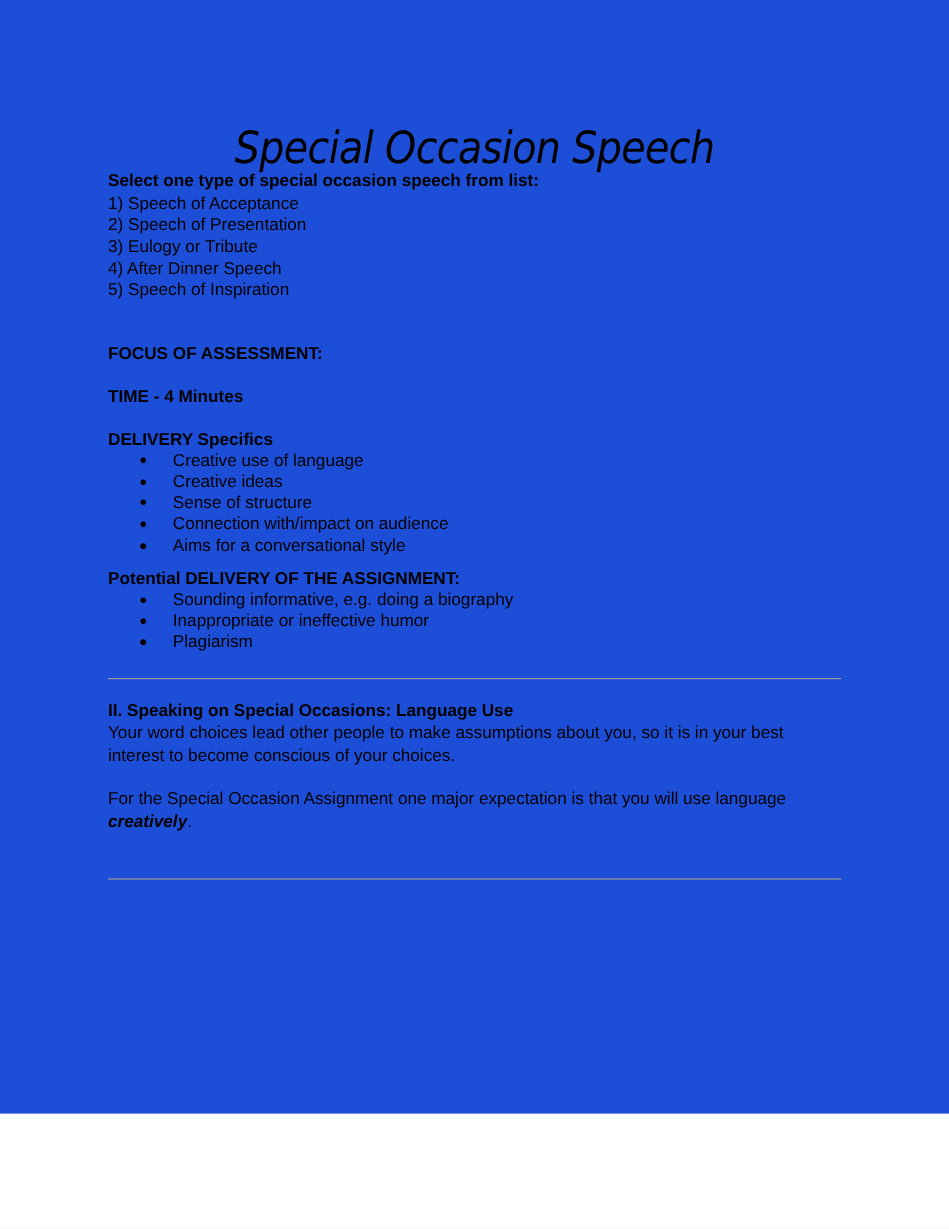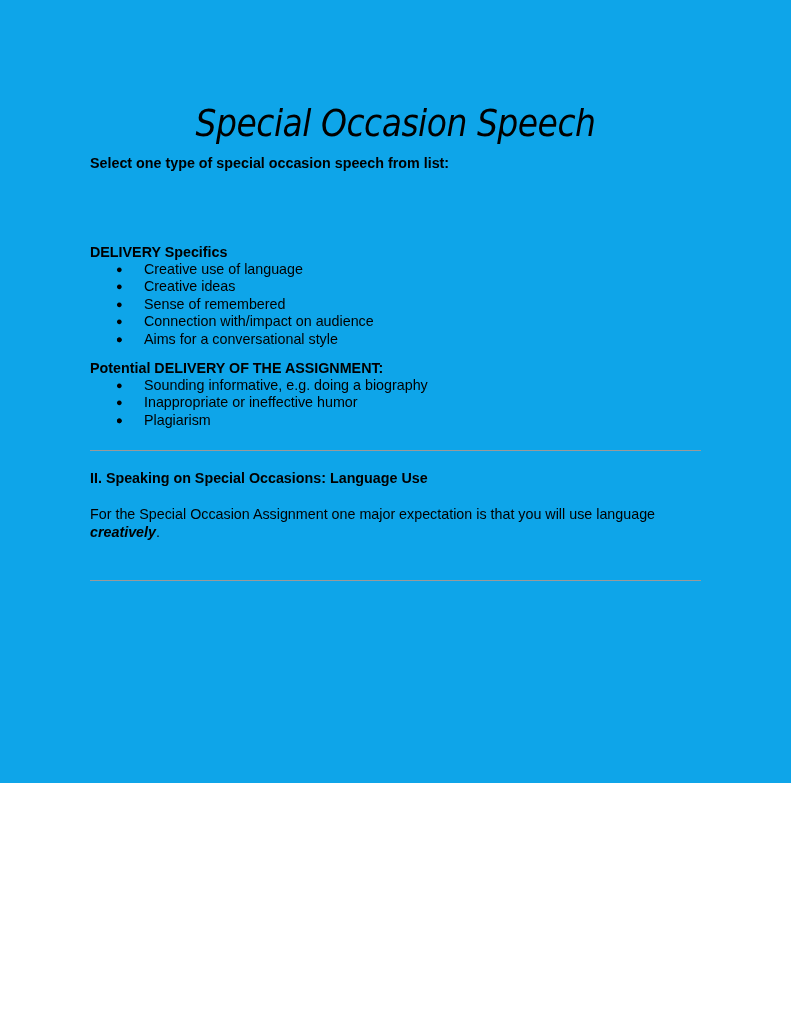--- a/index.html
+++ b/index.html
@@ -10,40 +10,40 @@
   body {
     width: 791px;
     height: 1024px;
     font-family: "Liberation Sans", sans-serif;
     color: #000000;
     overflow: hidden;
   }
   .page {
     position: relative;
     width: 791px;
-    height: 783px;
+    height: 928px;
     box-sizing: border-box;
     padding: 0 90px;
-    background: #0ea5e9;
+    background: #1d4ed8;
   }
   .doc-title {
     font-family: "DejaVu Sans", sans-serif;
     font-size: 33px;
     font-weight: 400;
     font-style: italic;
     text-align: center;
     letter-spacing: -0.5px;
     margin: 0;
     padding-top: 92px;
     line-height: 1.1;
     transform: scaleY(1.12);
     transform-origin: center top;
   }
   .body-wrap {
-    margin-top: 26px;
+    margin-top: 14px;
     font-size: 14.3px;
     line-height: 18.2px;
   }
   .bold {
     font-weight: bold;
   }
   .line {
     margin: 0;
     padding: 0;
   }
@@ -107,35 +107,44 @@
 <body>
 
 <div class="page">
 
   <h1 class="doc-title">Special Occasion Speech</h1>
 
   <div class="body-wrap">
 
     <p class="line bold">Select one type of special occasion speech from list:</p>
 
+    <ul class="numbered-list">
+      <li>1) Speech of Acceptance</li>
+      <li>2) Speech of Presentation</li>
+      <li>3) Eulogy or Tribute</li>
+      <li>4) After Dinner Speech</li>
+      <li>5) Speech of Inspiration</li>
+    </ul>
 
     <div class="spacer-lg"></div>
 
+    <p class="section-head">FOCUS OF ASSESSMENT:</p>
 
     <div class="spacer-md"></div>
 
+    <p class="section-head">TIME - 4 Minutes</p>
 
     <div class="spacer-md"></div>
 
     <p class="section-head">DELIVERY Specifics</p>
 
     <ul class="bullet-list">
       <li><span class="bullet-dot">●</span><span>Creative use of language</span></li>
       <li><span class="bullet-dot">●</span><span>Creative ideas</span></li>
-      <li><span class="bullet-dot">●</span><span>Sense of remembered</span></li>
+      <li><span class="bullet-dot">●</span><span>Sense of structure</span></li>
       <li><span class="bullet-dot">●</span><span>Connection with/impact on audience</span></li>
       <li><span class="bullet-dot">●</span></li>
       <li><span class="bullet-dot">●</span><span>Aims for a conversational style</span></li>
     </ul>
 
     <div class="spacer-sm"></div>
 
     <p class="section-head">Potential DELIVERY OF THE ASSIGNMENT:</p>
 
     <ul class="bullet-list">
@@ -143,20 +152,21 @@
       <li><span class="bullet-dot">●</span><span>Inappropriate or ineffective humor</span></li>
       <li><span class="bullet-dot">●</span></li>
       <li><span class="bullet-dot">●</span><span>Plagiarism</span></li>
     </ul>
 
     <hr class="sep">
 
     <div class="spacer-md"></div>
 
     <p class="section-head">II. Speaking on Special Occasions: Language Use</p>
+    <p class="para">Your word choices lead other people to make assumptions about you, so it is in your best interest to become conscious of your choices.</p>
 
     <div class="spacer-md"></div>
 
     <p class="para"><span>For the Special Occasion Assignment one major expectation is that you will use language </span><span class="ital-bold">creatively</span><span>.</span></p>
 
     <div class="spacer-md"></div>
 
 
     <hr class="sep">
 

